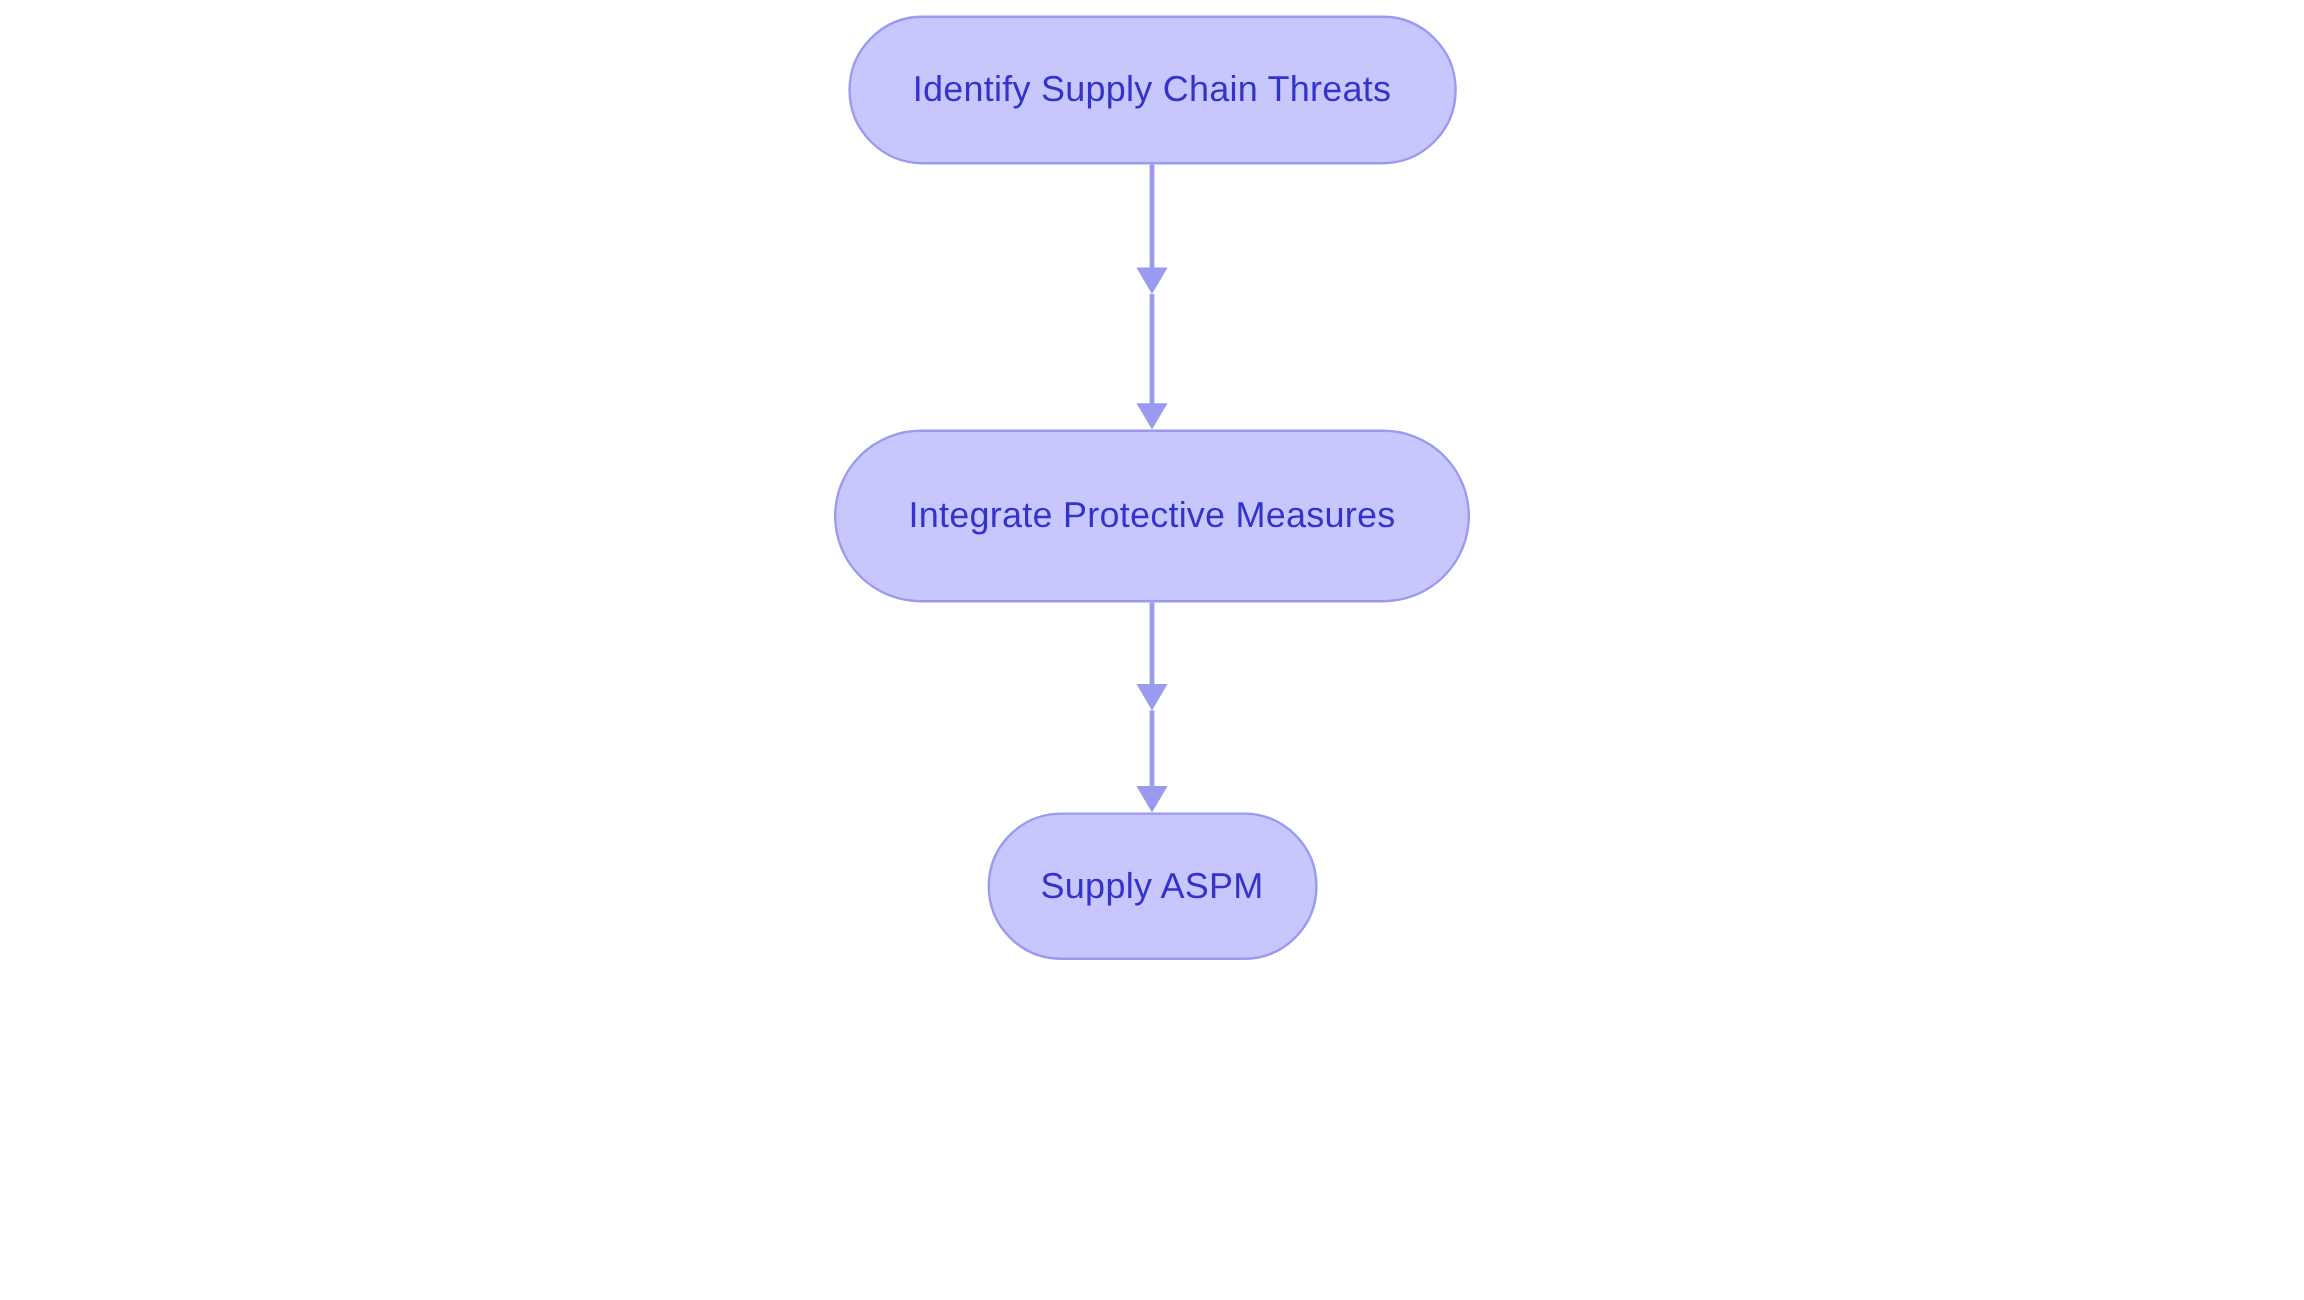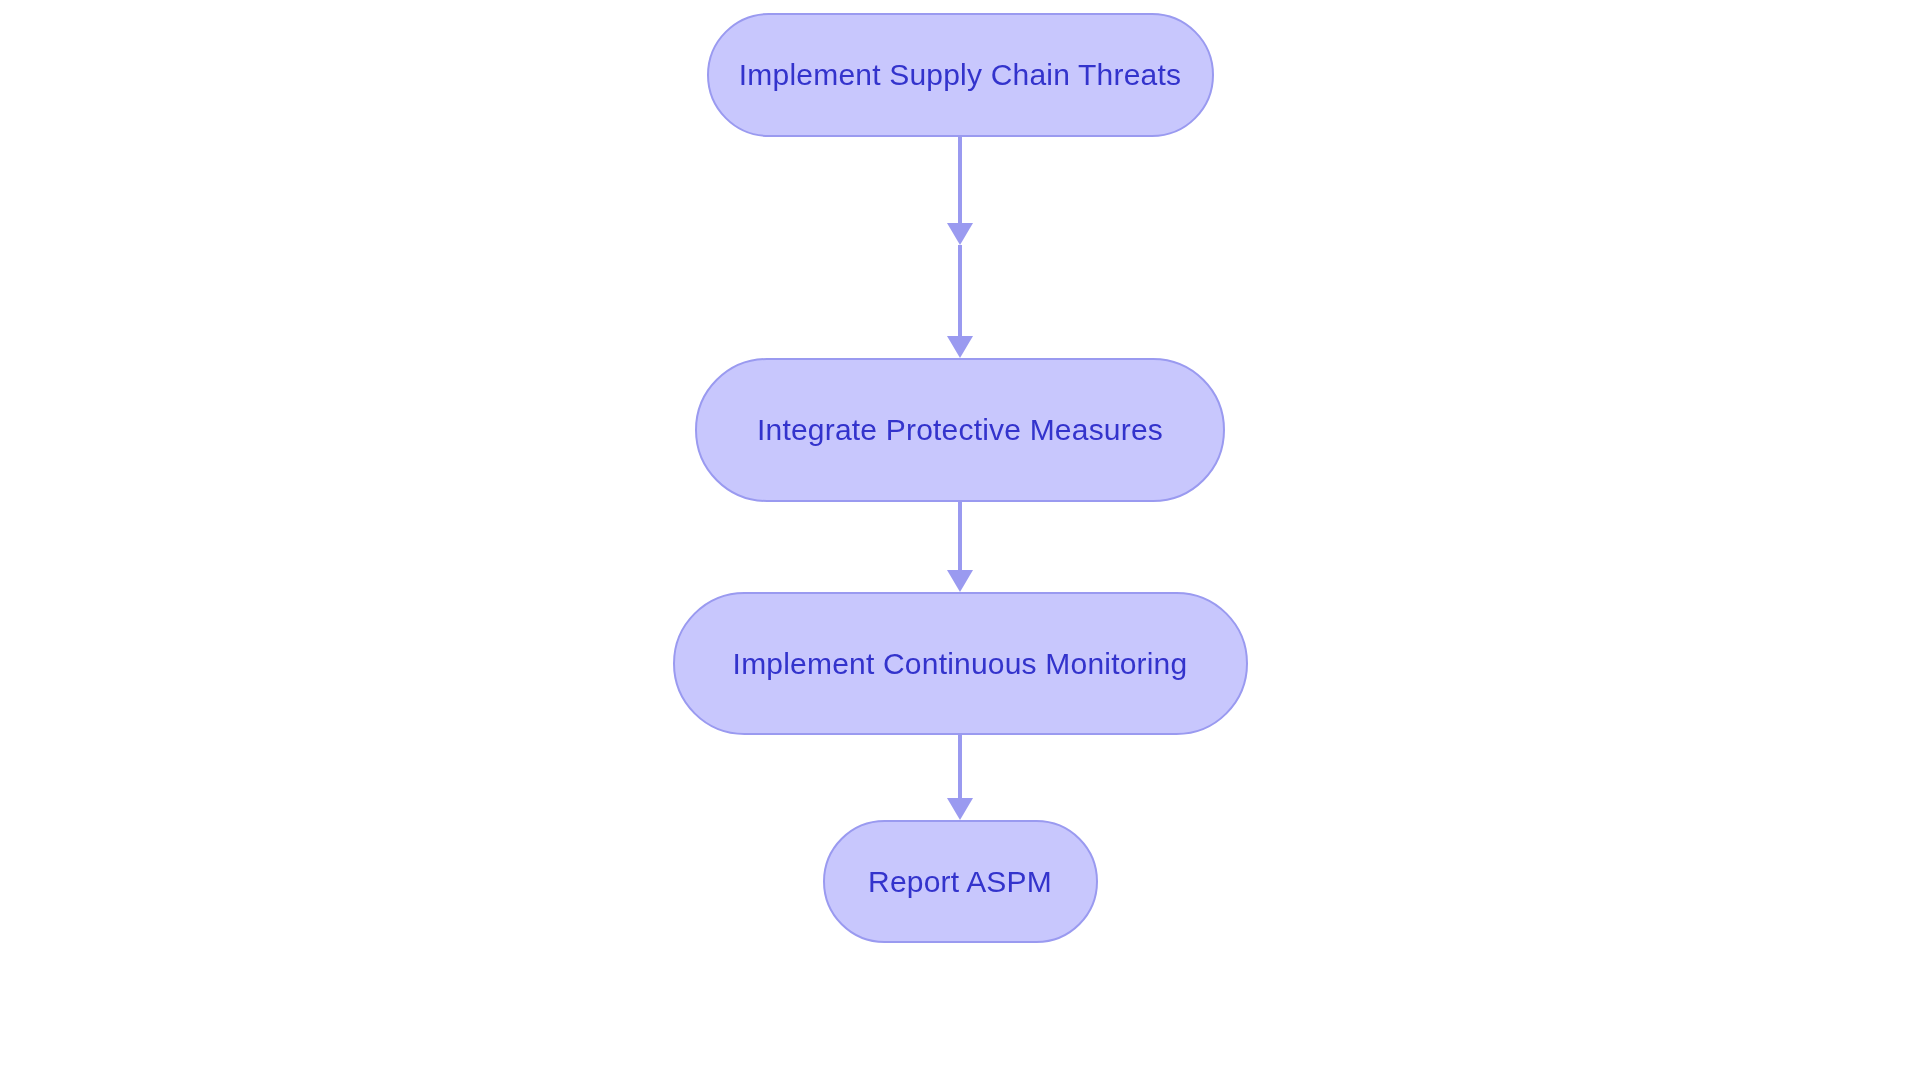--- a/index.html
+++ b/index.html
@@ -83,21 +83,21 @@
   .c2 { height: 90px; }
   .c3 { height: 85px; }
 </style>
 </head>
 <body>
 
 <div id="canvas" style="background: rgb(255, 255, 255);">
   <div class="flow-col">
 
     <div class="node n0" style="background: rgb(200, 199, 253); border-color: rgb(154, 154, 240); color: rgb(51, 51, 204);">
-      <span class="node-label">Implement Supply Chain Threats</span>
+      <span class="node-label">Identify Supply Chain Threats</span>
     </div>
 
     <div class="connector c0">
       <div class="line" style="background: rgb(154, 154, 240);"></div>
       <div class="head" style="border-top-color: rgb(154, 154, 240);"></div>
     </div>
 
 
     <div class="connector c1">
       <div class="line" style="background: rgb(154, 154, 240);"></div>
@@ -106,27 +106,24 @@
 
     <div class="node n2" style="background: rgb(200, 199, 253); border-color: rgb(154, 154, 240); color: rgb(51, 51, 204);">
       <span class="node-label">Integrate Protective Measures</span>
     </div>
 
     <div class="connector c2">
       <div class="line" style="background: rgb(154, 154, 240);"></div>
       <div class="head" style="border-top-color: rgb(154, 154, 240);"></div>
     </div>
 
-    <div class="node n3" style="background: rgb(200, 199, 253); border-color: rgb(154, 154, 240); color: rgb(51, 51, 204);">
-      <span class="node-label">Implement Continuous Monitoring</span>
-    </div>
 
     <div class="connector c3">
       <div class="line" style="background: rgb(154, 154, 240);"></div>
       <div class="head" style="border-top-color: rgb(154, 154, 240);"></div>
     </div>
 
     <div class="node n4" style="background: rgb(200, 199, 253); border-color: rgb(154, 154, 240); color: rgb(51, 51, 204);">
-      <span class="node-label">Report ASPM</span>
+      <span class="node-label">Supply ASPM</span>
     </div>
 
   </div>
 </div>
 
 </body></html>

